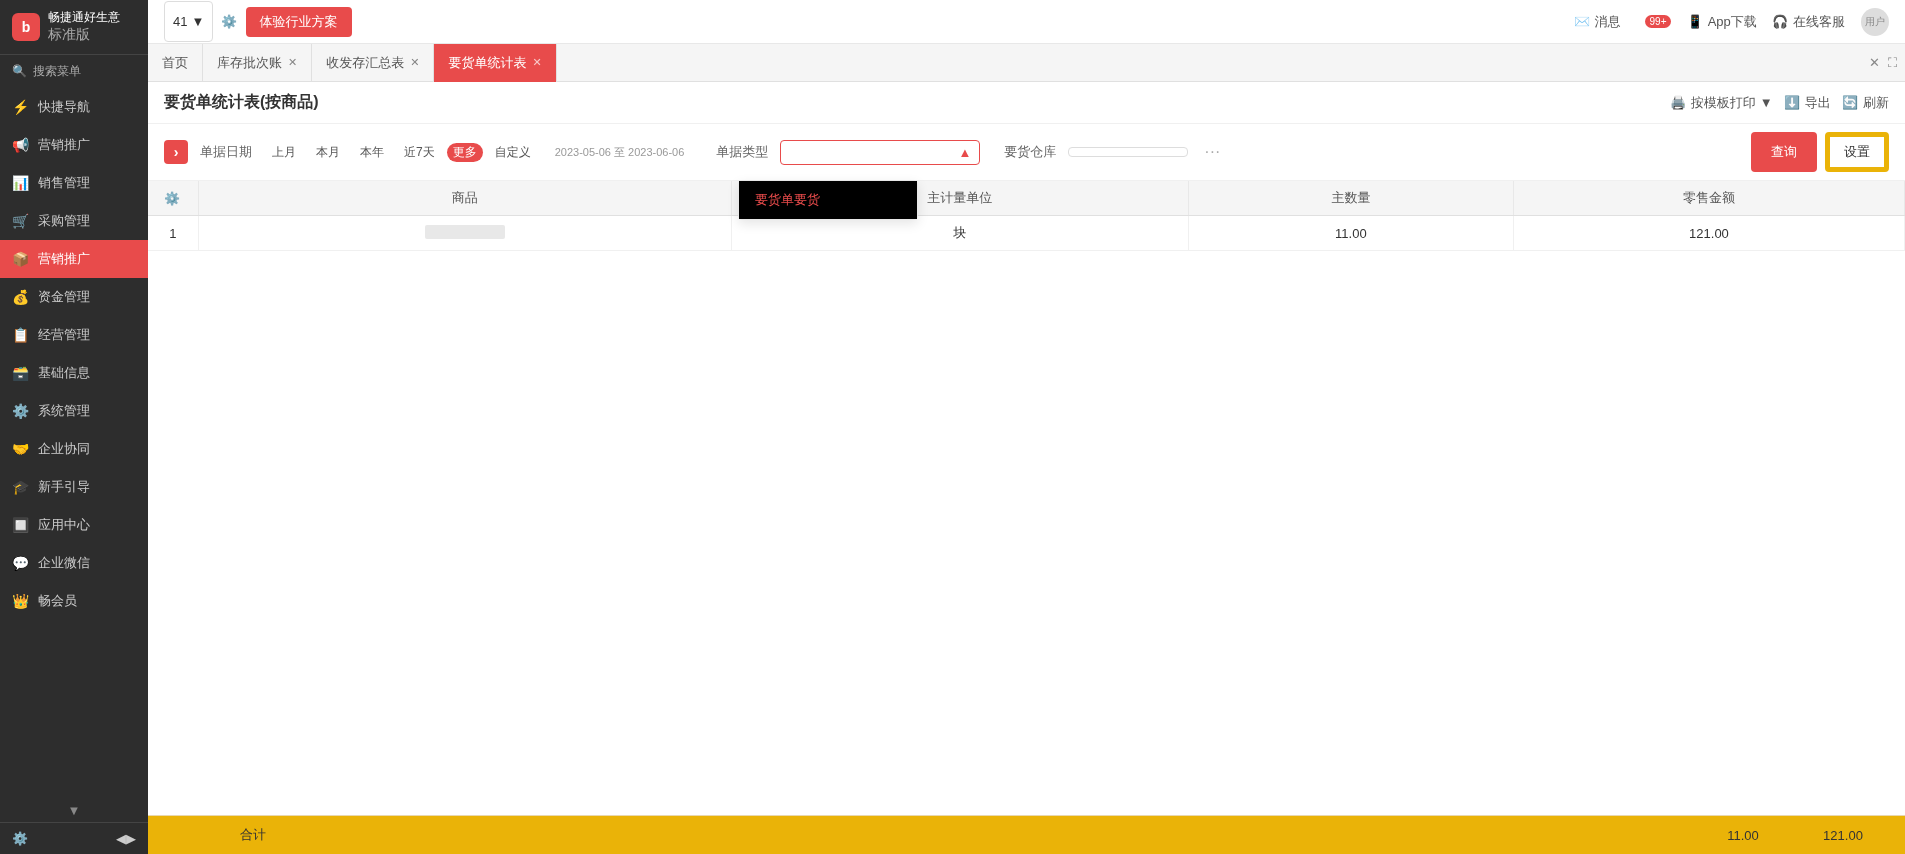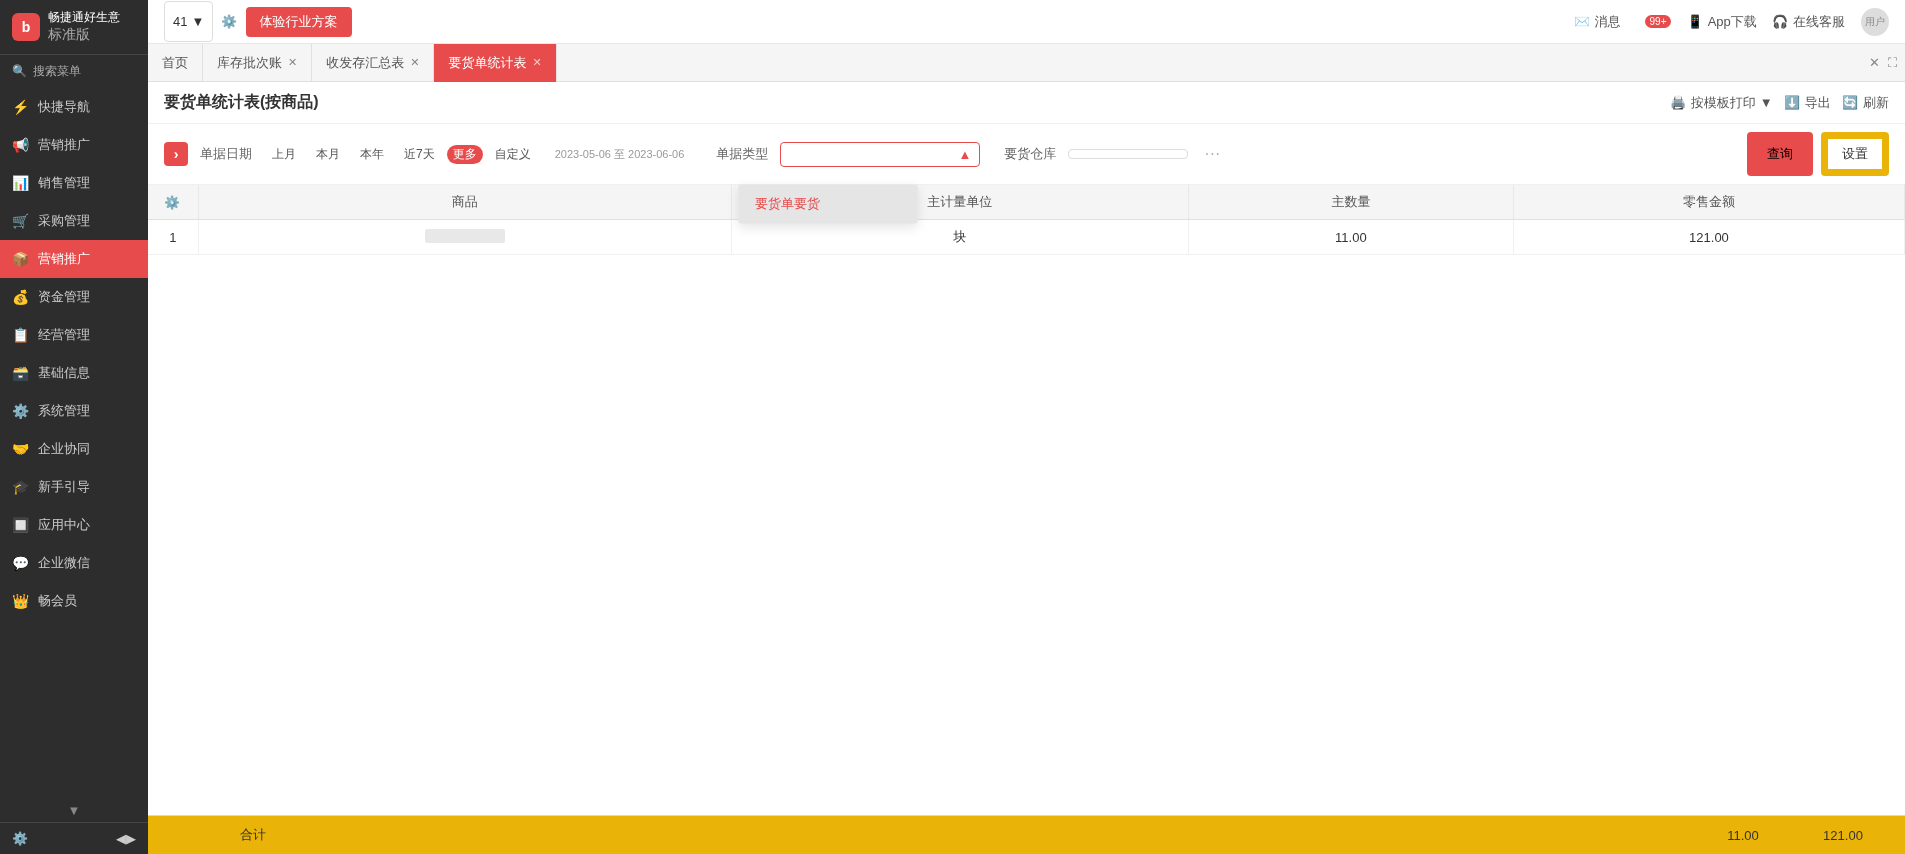--- a/index.html
+++ b/index.html
@@ -282,31 +282,31 @@
     }
     .filter-more { color: #aaa; cursor: pointer; margin-left: 4px; font-size: 16px; }
 
     .filter-right {
       margin-left: auto;
       display: flex;
       gap: 8px;
     }
     .btn-query {
       background: #e84b4b;
-      color: #000000;
+      color: #ffffff;
       border: none;
       border-radius: 4px;
       padding: 6px 20px;
       font-size: 13px;
       cursor: pointer;
     }
     .btn-settings {
       background: #fff;
       color: #333;
-      border: 7px solid #eab308;
+      border: 5px solid #eab308;
       border-radius: 4px;
       padding: 6px 14px;
       font-size: 13px;
       cursor: pointer;
     }
 
     
     .dropdown-overlay {
       position: absolute;
       top: 100%;
@@ -318,21 +318,21 @@
       z-index: 100;
       min-width: 180px;
     }
     .dropdown-item {
       padding: 10px 16px;
       cursor: pointer;
       font-size: 13px;
       color: #333;
     }
     .dropdown-item.selected {
-      background: #e5e5e5;
+      background: #000000;
       color: #e84b4b;
     }
 
     
     .table-area {
       flex: 1;
       display: flex;
       flex-direction: column;
       overflow: hidden;
     }

